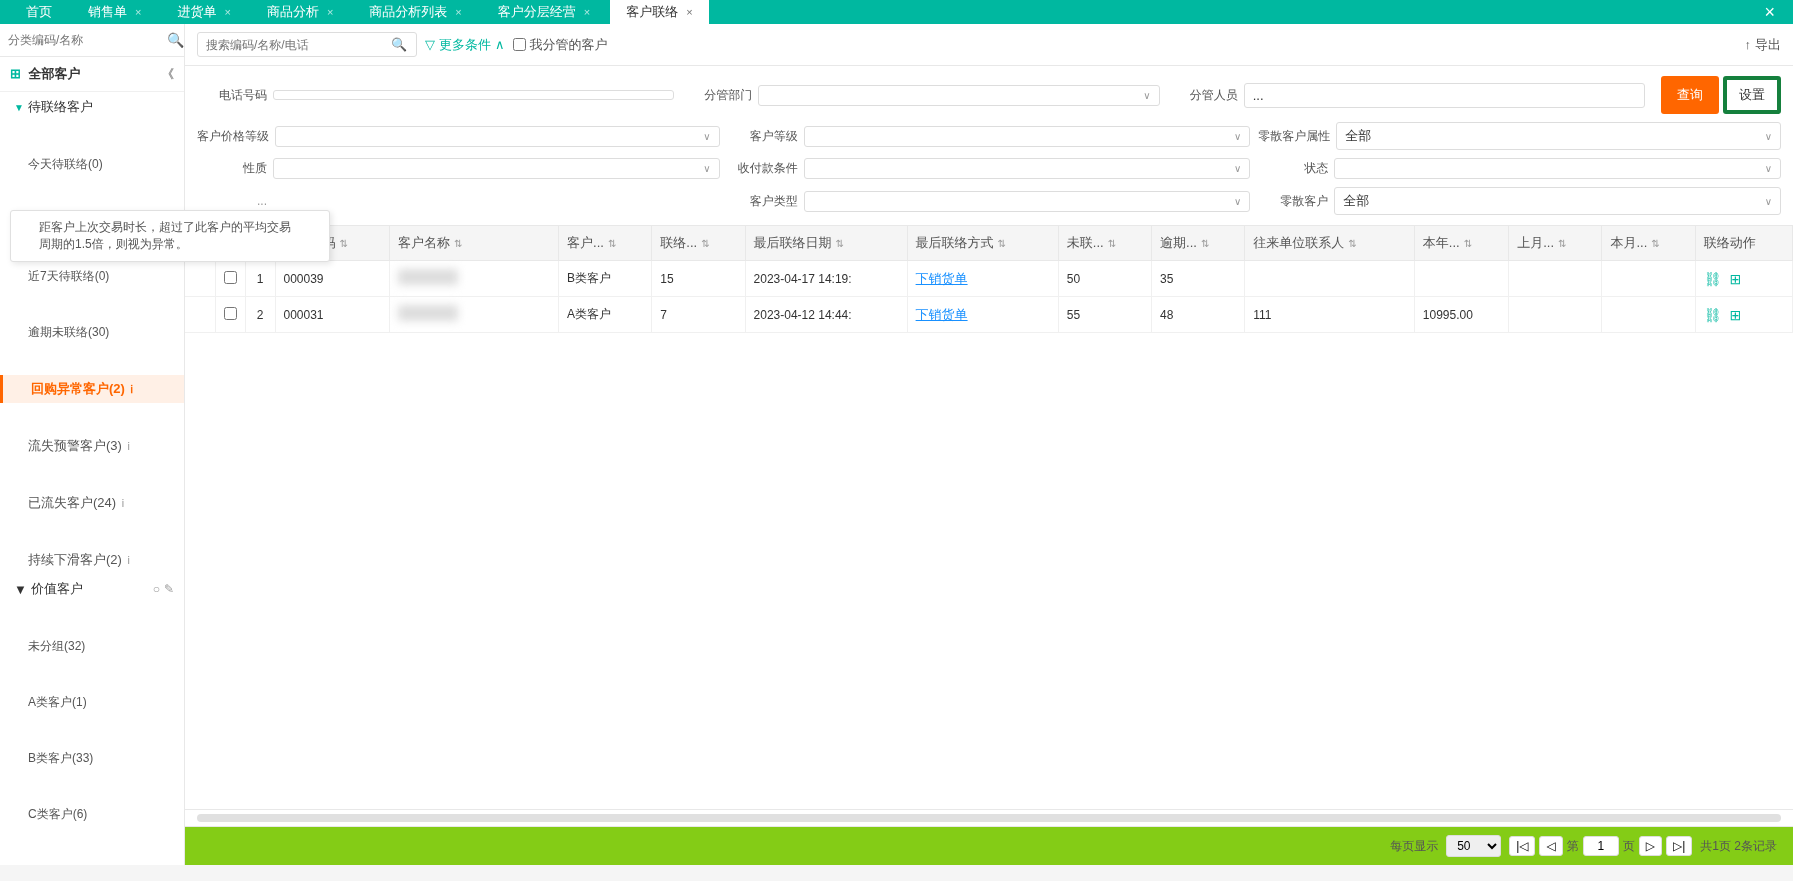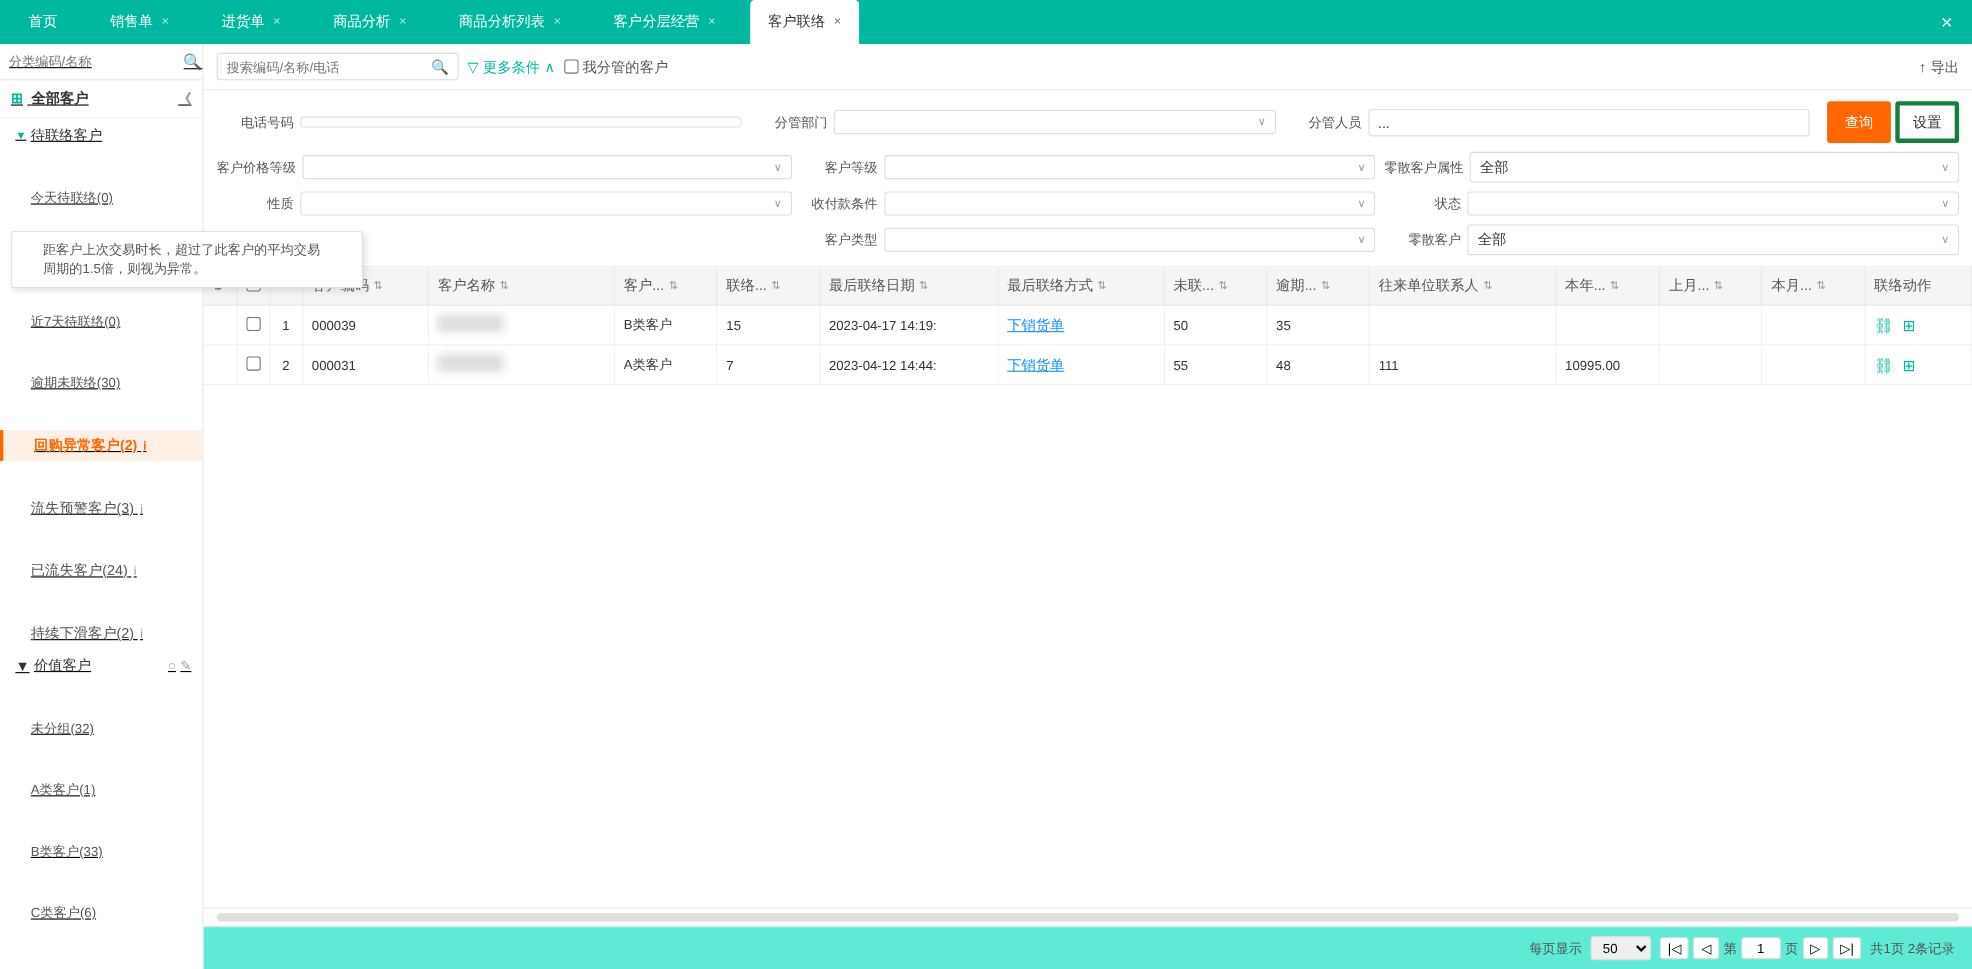--- a/index.html
+++ b/index.html
@@ -1,38 +1,38 @@
 <!DOCTYPE html>
 <html><head>
   <meta charset="utf-8">
   <style>
     * { box-sizing: border-box; margin: 0; padding: 0; font-family: 'Microsoft YaHei', Arial, sans-serif; font-size: 13px; }
     body { background: #f5f5f5; overflow: hidden; width: 1793px; height: 881px; }
 
     
     .top-nav {
-      display: flex; align-items: center; background: #00b8a0; height: 40px; padding: 0 10px;
-      color: white; gap: 16px;
+      display: flex; align-items: center; background: #00b8a0; height: 24px; padding: 0 10px;
+      color: white; gap: 4px;
     }
     .nav-item {
       padding: 0 16px; height: 40px; line-height: 40px; cursor: pointer; white-space: nowrap;
       color: white; font-size: 13px; display: flex; align-items: center; gap: 4px;
     }
     .nav-item.active { background: white; color: #333; border-radius: 4px 4px 0 0; }
     .nav-item .close-x { font-size: 11px; opacity: 0.7; margin-left: 4px; }
     .nav-spacer { flex: 1; }
     .nav-close-btn { color: white; cursor: pointer; font-size: 18px; padding: 0 8px; }
 
     
     .main-layout { display: flex; height: calc(881px - 40px); }
 
     
     .sidebar {
       width: 185px; background: white; border-right: 1px solid #e8e8e8;
-      overflow-y: auto; flex-shrink: 0; display: flex; flex-direction: column; text-decoration: underline;
+      overflow-y: auto; flex-shrink: 0; display: flex; flex-direction: column;
     }
     .sidebar-search {
       display: flex; align-items: center; padding: 8px; border-bottom: 1px solid #e8e8e8; gap: 4px;
     }
     .sidebar-search input {
       border: none; outline: none; font-size: 12px; flex: 1; color: #666;
     }
     .search-icon-small { color: #999; font-size: 14px; cursor: pointer; }
 
     .sidebar-section-title {
@@ -137,21 +137,21 @@
     .th-content { display: flex; align-items: center; gap: 2px; }
     .gear-col { width: 30px; }
     .check-col { width: 30px; }
     .num-col { width: 30px; text-align: center; }
 
     
     .blurred { filter: blur(4px); background: #ddd; height: 16px; width: 60px; display: inline-block; border-radius: 2px; }
 
     
     .pagination-bar {
-      background: #5eead4; border-top: 1px solid #e8e8e8; padding: 8px 16px;
+      background: #84cc16; border-top: 1px solid #e8e8e8; padding: 8px 16px;
       display: flex; align-items: center; justify-content: flex-end; gap: 8px;
     }
     .page-label { font-size: 12px; color: #555; }
     .page-size-select {
       border: 1px solid #ddd; border-radius: 3px; padding: 2px 6px; font-size: 12px;
     }
     .page-nav { display: flex; align-items: center; gap: 4px; }
     .page-btn { border: 1px solid #ddd; background: white; border-radius: 3px; padding: 2px 6px; cursor: pointer; font-size: 12px; }
     .page-input { border: 1px solid #ddd; border-radius: 3px; padding: 2px 4px; width: 36px; text-align: center; font-size: 12px; }
     .page-total { font-size: 12px; color: #555; }

